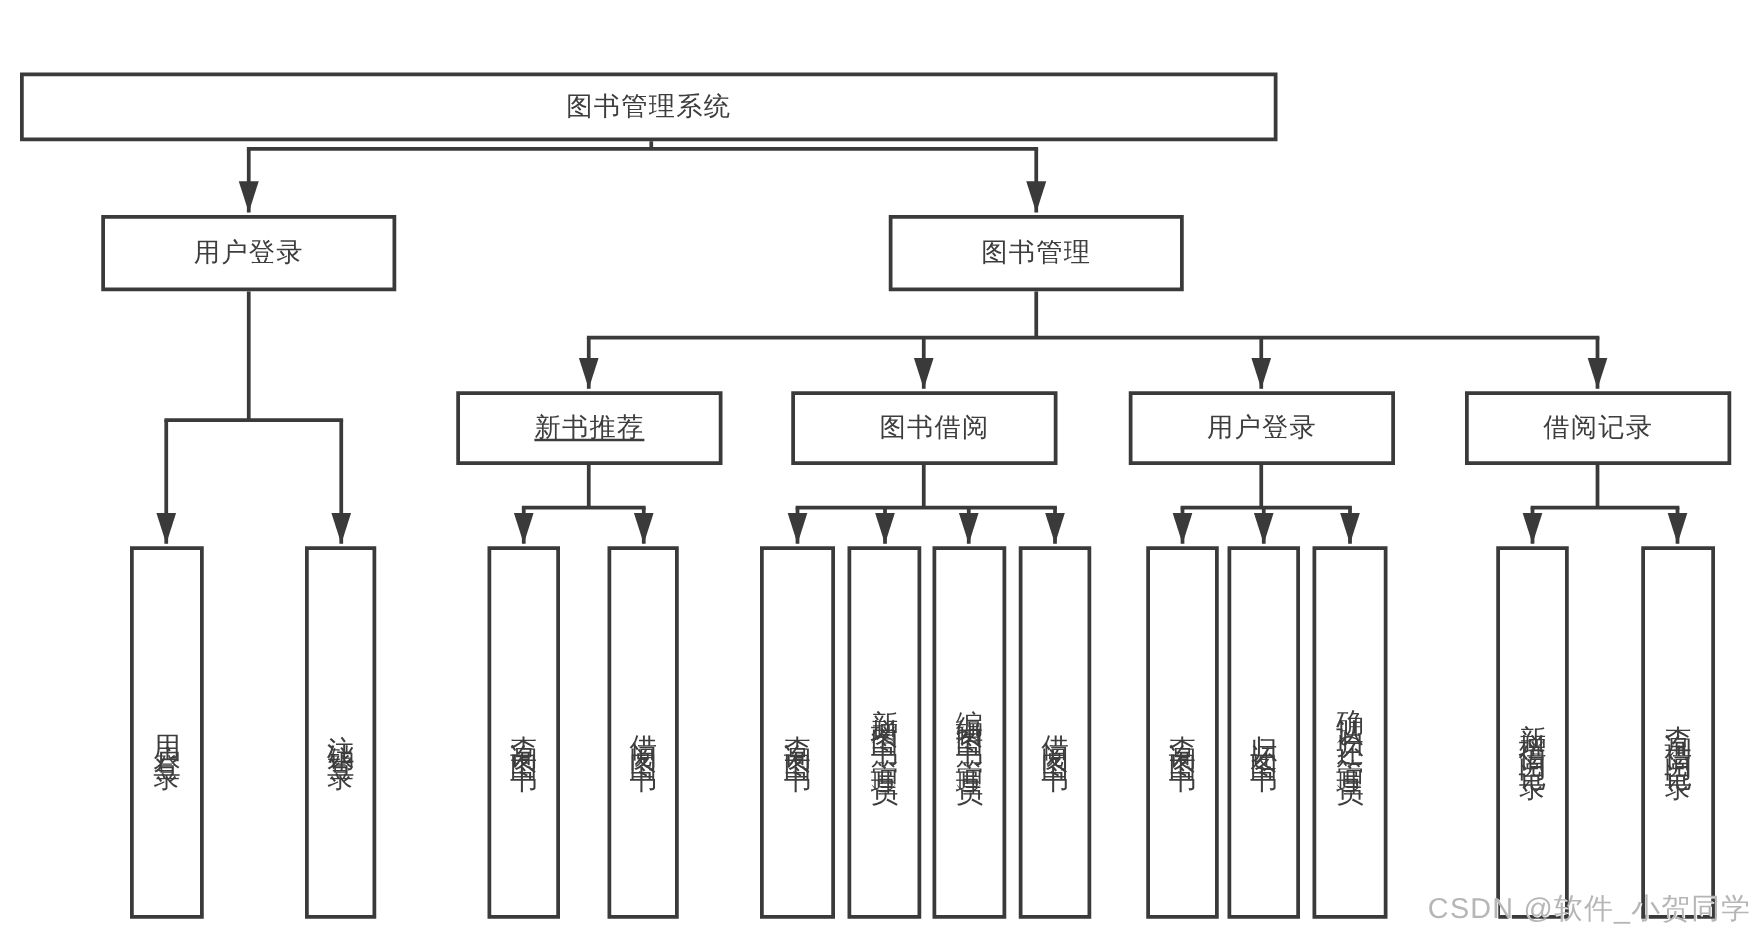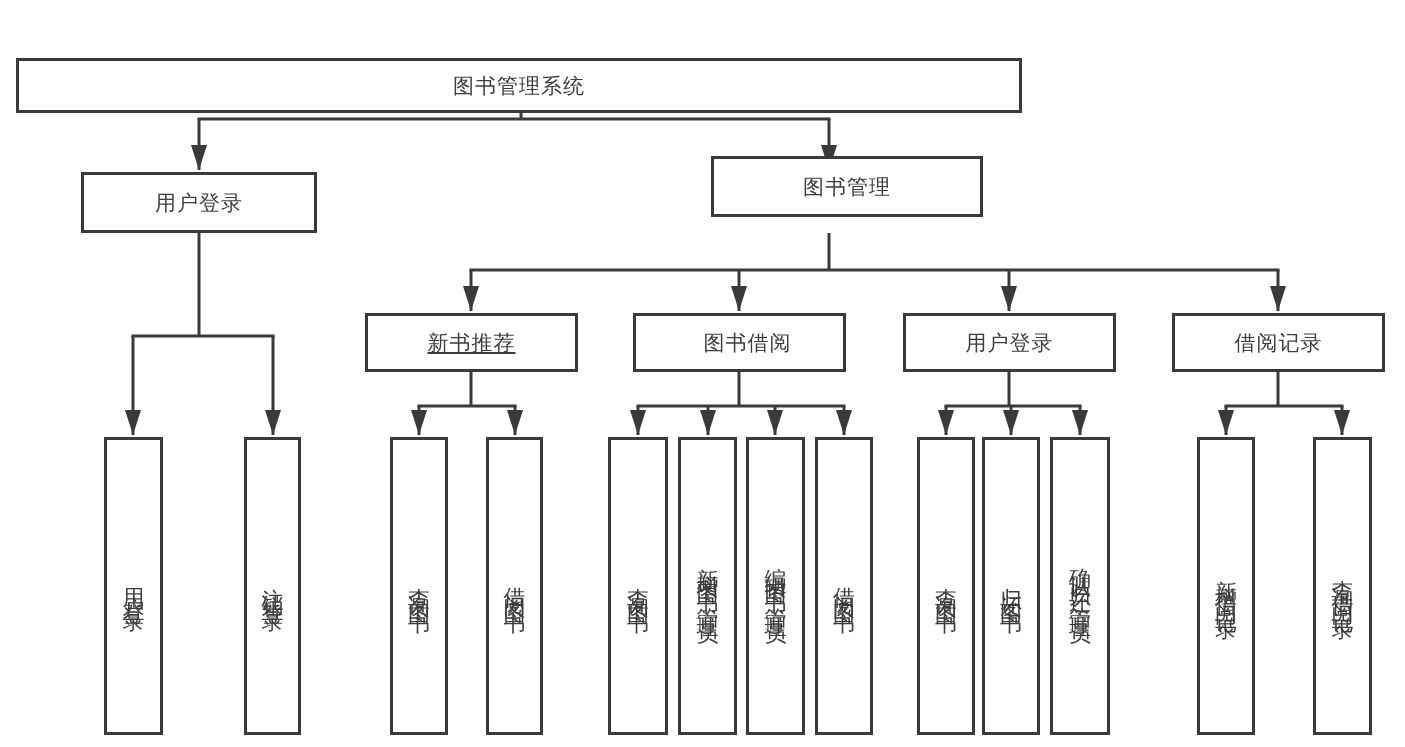--- a/index.html
+++ b/index.html
@@ -38,21 +38,21 @@
     writing-mode: vertical-rl;
     font-size: 22px;
     letter-spacing: 8px;
     line-height: 1;
     white-space: nowrap;
   }
   
   #root    { left: 16px;   top: 13px;  width: 1006px; height: 55px; margin-top: 45px; }
   
   #n-login { left: 81px;   top: 172px; width: 236px;  height: 61px; }
-  #n-mgmt  { left: 711px;  top: 156px; width: 272px;  height: 61px; }
+  #n-mgmt  { left: 711px;  top: 172px; width: 236px;  height: 61px; }
   
   #n-rec   { left: 365px;  top: 313px; width: 213px;  height: 59px; text-decoration: underline; }
   #n-bor   { left: 633px;  top: 313px; width: 213px;  height: 59px; padding-left: 16px; }
   #n-cur   { left: 903px;  top: 313px; width: 213px;  height: 59px; }
   #n-recd  { left: 1172px; top: 313px; width: 213px;  height: 59px; }
   
   .leaf    { top: 437px; height: 298px; }
   #l-login  { left: 104px;  width: 59px; }
   #l-logout { left: 244px;  width: 57px; }
   #l-rec-q  { left: 390px;  width: 58px; }
@@ -194,14 +194,15 @@
     <span class="vlabel">确认归还（管理员）</span>
   </div>
 
   <div class="box leaf" id="l-recd-a">
     <span class="vlabel">新增借阅记录</span>
   </div>
   <div class="box leaf" id="l-recd-q">
     <span class="vlabel">查询借阅记录</span>
   </div>
 
+  <div class="watermark">CSDN @软件_小贺同学</div>
 
 </div>
 
 </body></html>

